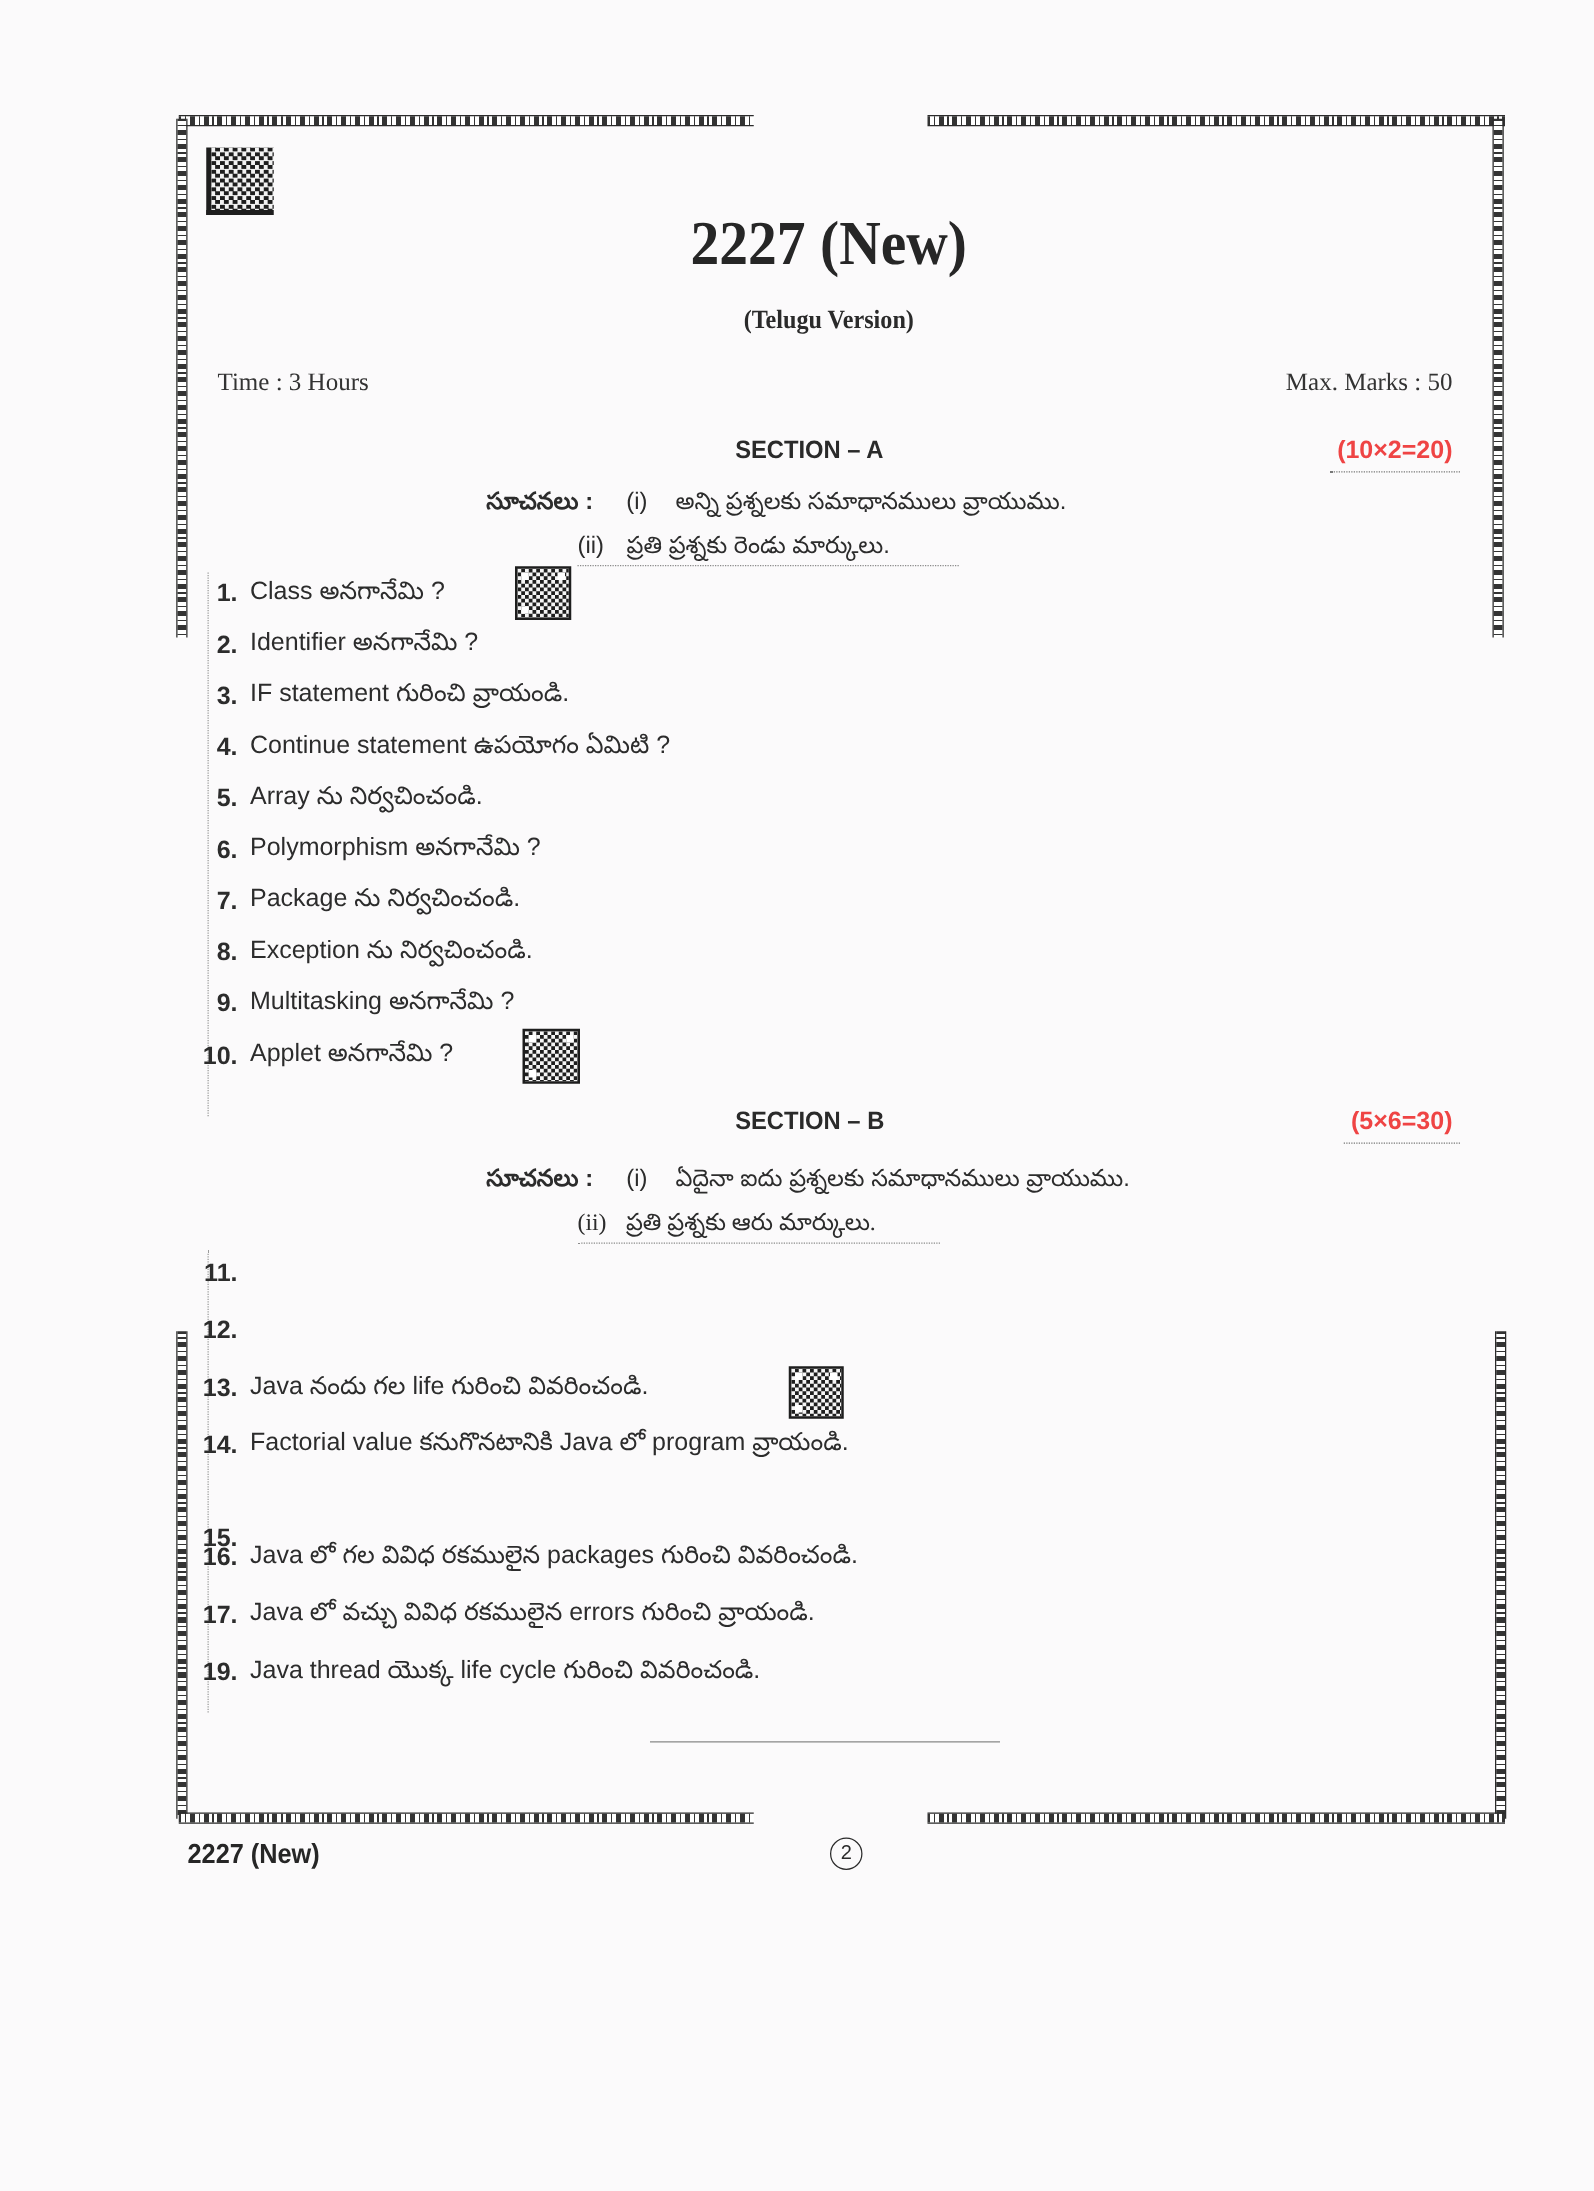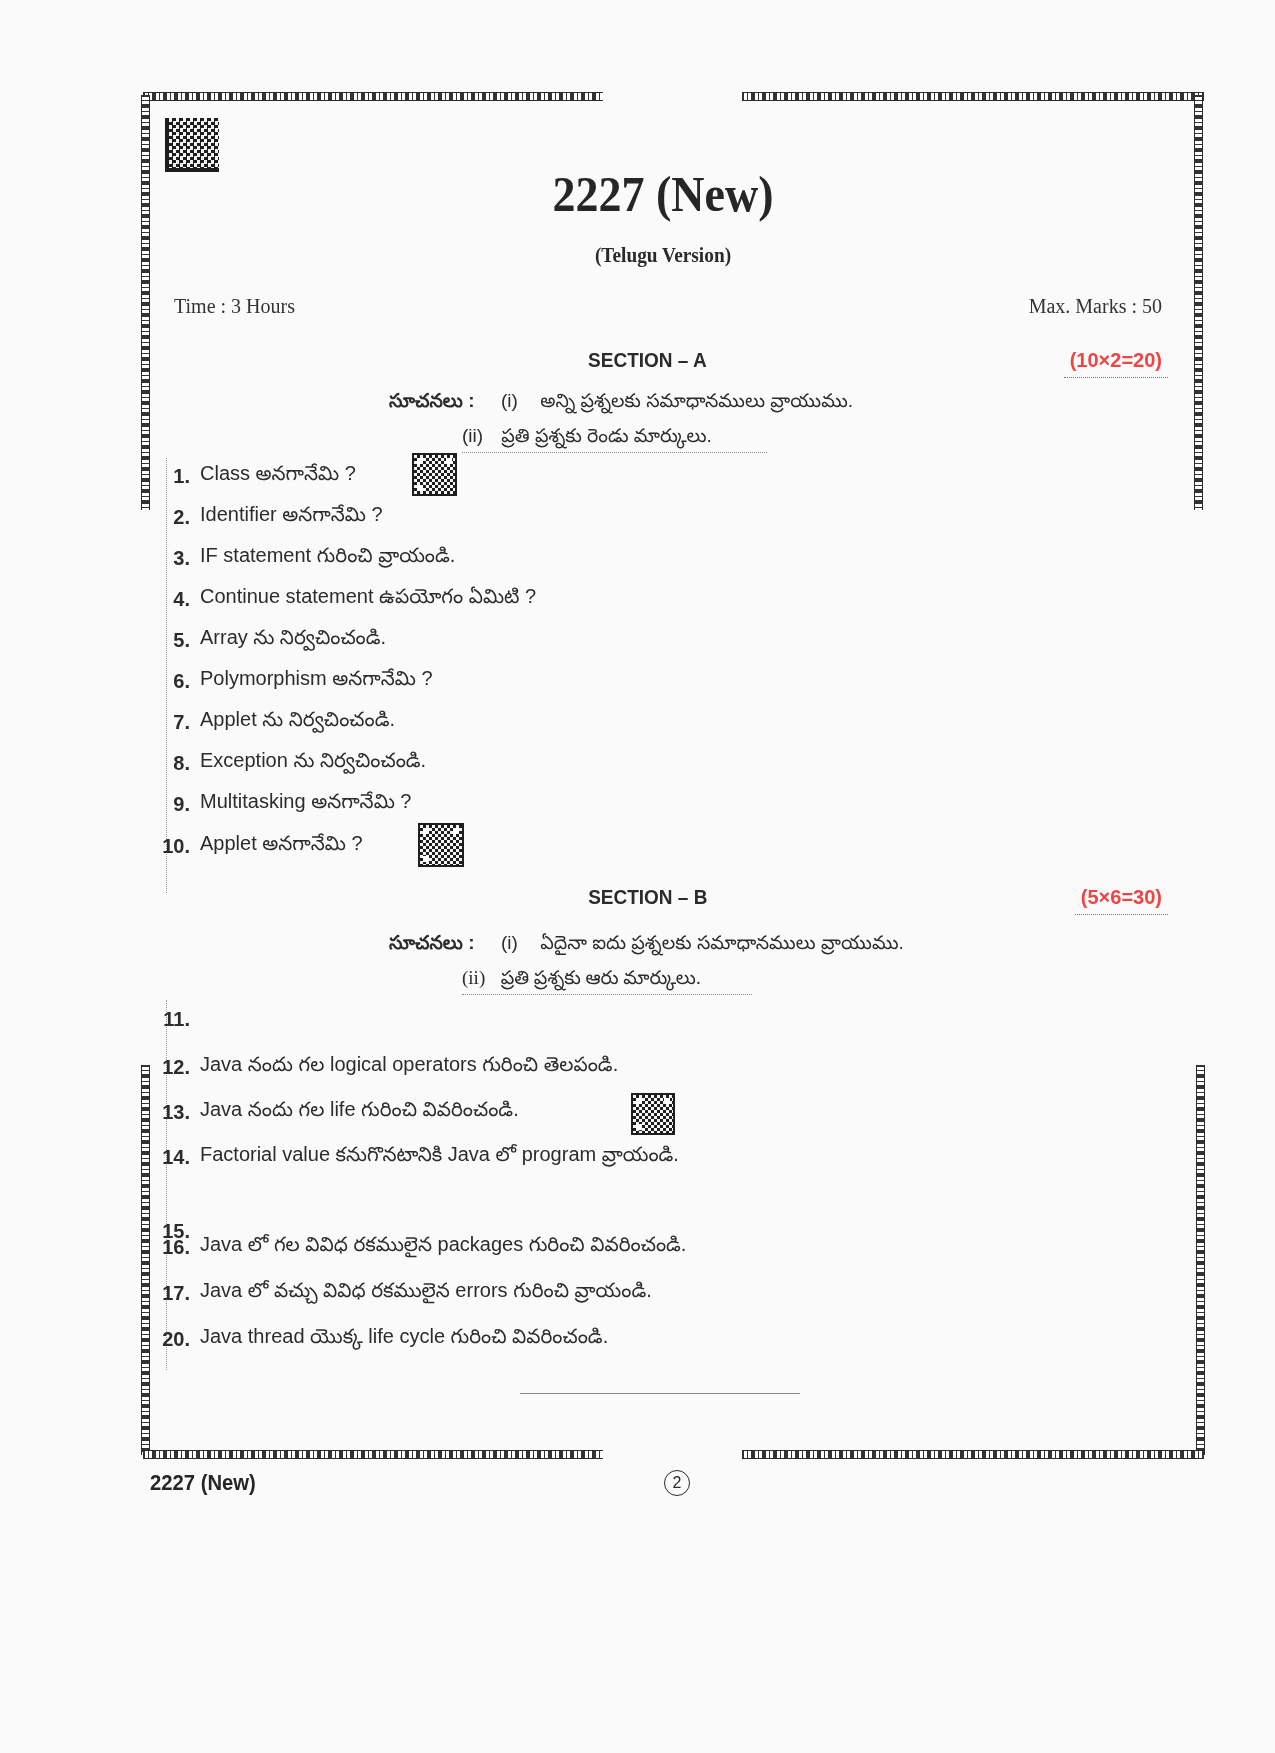--- a/index.html
+++ b/index.html
@@ -122,21 +122,21 @@
 <div class="q" style="left:152px; top:626px;">
   <span class="num">5.</span>
   <span>Array ను నిర్వచించండి.</span>
 </div>
 <div class="q" style="left:152px; top:667px;">
   <span class="num">6.</span>
   <span>Polymorphism అనగానేమి ?</span>
 </div>
 <div class="q" style="left:152px; top:708px;">
   <span class="num">7.</span>
-  <span>Applet ను నిర్వచించండి.</span>
+  <span>Package ను నిర్వచించండి.</span>
 </div>
 <div class="q" style="left:152px; top:749px;">
   <span class="num">8.</span>
   <span>Exception ను నిర్వచించండి.</span>
 </div>
 <div class="q" style="left:152px; top:790px;">
   <span class="num">9.</span>
   <span>Multitasking అనగానేమి ?</span>
 </div>
 <div class="q" style="left:152px; top:832px;">
@@ -160,21 +160,20 @@
 </div>
 <div class="underline-dots" style="left:462px; top:994px; width:290px;"></div>
 
 <div class="guide" style="left:166px; top:1000px; height:370px;"></div>
 
 <div class="q" style="left:152px; top:1008px;">
   <span class="num">11.</span>
 </div>
 <div class="q" style="left:152px; top:1053px;">
   <span class="num">12.</span>
-  <span>Java నందు గల logical operators గురించి తెలపండి.</span>
 </div>
 <div class="q" style="left:152px; top:1098px;">
   <span class="num">13.</span>
   <span>Java నందు గల life గురించి వివరించండి.</span>
 </div>
 <div class="qrcode" style="left:631px; top:1093px; width:44px; height:42px;"></div>
 <div class="q" style="left:152px; top:1143px;">
   <span class="num">14.</span>
   <span>Factorial value కనుగొనటానికి Java లో program వ్రాయండి.</span>
 </div>
@@ -183,20 +182,20 @@
 </div>
 <div class="q" style="left:152px; top:1233px;">
   <span class="num">16.</span>
   <span>Java లో గల వివిధ రకములైన packages గురించి వివరించండి.</span>
 </div>
 <div class="q" style="left:152px; top:1279px;">
   <span class="num">17.</span>
   <span>Java  లో వచ్చు వివిధ రకములైన errors గురించి వ్రాయండి.</span>
 </div>
 <div class="q" style="left:152px; top:1325px;">
-  <span class="num">20.</span>
+  <span class="num">19.</span>
   <span>Java thread యొక్క life cycle గురించి వివరించండి.</span>
 </div>
 
 <div class="divider" style="left:520px; top:1393px; width:280px;"></div>
 
 <div class="abs footer-code" style="left:150px; top:1470px;">2227 (New)</div>
 <div class="abs page-num" style="left:664px; top:1470px;">2</div>
 
 </body></html>

